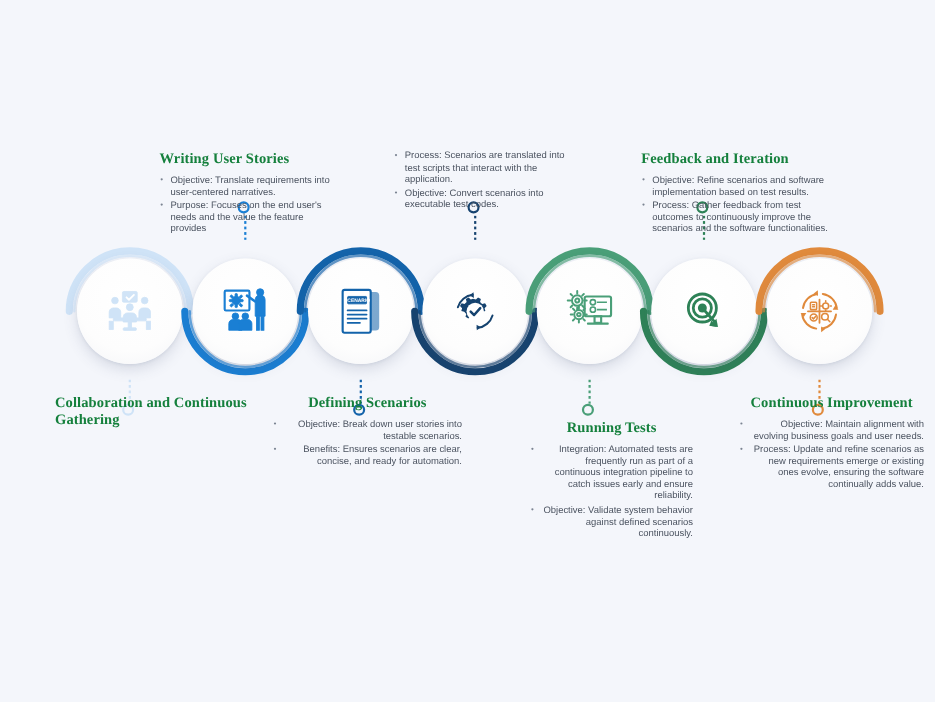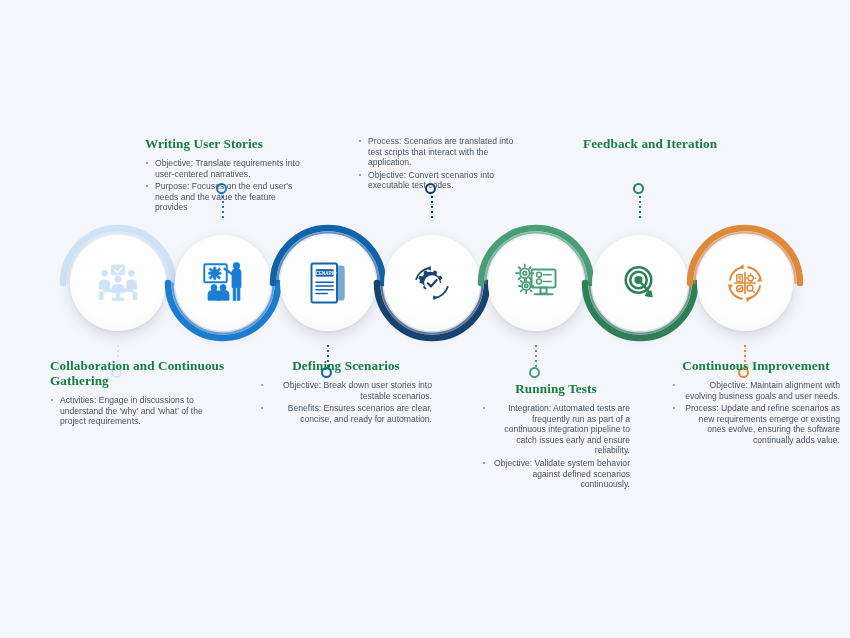--- a/index.html
+++ b/index.html
@@ -95,21 +95,20 @@
         <rect x="24" y="52" width="16" height="3.2" rx="1.2" fill="#cfe3f7"></rect>
         <rect x="7" y="44" width="5" height="10" fill="#cfe3f7"></rect>
         <rect x="52" y="44" width="5" height="10" fill="#cfe3f7"></rect>
       </svg>
         </span>
       </div>
     </div>
     <div class="block" style="left: 50px; top: 358px; width: 178px;">
       <h3>Collaboration and Continuous Gathering</h3>
       <ul>
-        <li>Activities: Engage in discussions to understand the 'why' and 'what' of the project requirements.</li>
       </ul>
     </div>
     <div class="conn" style="color: rgb(26, 127, 212); left: 216px; top: 183px; height: 34px;">
       <span class="knob" style="top:0"></span>
       <span class="dotline" style="top:13px;height:22px"></span>
     </div>
     <div class="node" style="left: 223px; top: 283px;">
       <div class="ring-wrap">
         <svg width="118" height="118" viewBox="0 0 118 118" fill="none">
       <path d="M 114 59 A 55 55 0 0 1 4 59" stroke="#1a7fd4" stroke-width="6.5" stroke-linecap="round" opacity="1"></path>
@@ -172,21 +171,21 @@
         <g stroke-width="2.1" stroke-linecap="round">
           <path d="M16 31h23"></path>
               <path d="M16 36h23"></path>
               <path d="M16 41h23"></path>
               <path d="M16 46h15"></path>
         </g>
       </svg>
         </span>
       </div>
     </div>
-    <div class="block tcenter" style="left: 260px; top: 358px; width: 172px;"><h3>Defining Scenarios</h3><ul><li>Objective: Break down user stories into testable scenarios.</li><li>Benefits: Ensures scenarios are clear, concise, and ready for automation.</li></ul></div>
+    <div class="block tcenter" style="left: 248px; top: 358px; width: 172px;"><h3>Defining Scenarios</h3><ul><li>Objective: Break down user stories into testable scenarios.</li><li>Benefits: Ensures scenarios are clear, concise, and ready for automation.</li></ul></div>
     <div class="conn" style="color: rgb(22, 67, 111); left: 425px; top: 183px; height: 34px;">
       <span class="knob" style="top:0"></span>
       <span class="dotline" style="top:13px;height:22px"></span>
     </div>
     <div class="node" style="left: 432px; top: 283px;">
       <div class="ring-wrap">
         <svg width="118" height="118" viewBox="0 0 118 118" fill="none">
       <path d="M 114 59 A 55 55 0 0 1 4 59" stroke="#16436f" stroke-width="6.5" stroke-linecap="round" opacity="1"></path>
       <path d="M 109.5 59 A 50.5 50.5 0 0 1 8.5 59" stroke="#16436f" stroke-width="2.2" stroke-linecap="round" opacity=".65"></path>
     </svg>
@@ -271,20 +270,24 @@
         <circle cx="30" cy="28" r="5.4" fill="#2e8257" stroke="none"></circle>
         <path d="M30 28l16 18" stroke-width="3.4" stroke-linecap="round"></path>
         <path d="M41 43l7 8-9.6-1.6z" fill="#2e8257" stroke="none"></path>
         <path d="M47 41l2 10-9.6-1.6z" fill="#2e8257" stroke="none"></path>
       </svg>
         </span>
       </div>
     </div>
     <div class="block" style="left: 583px; top: 136px; width: 180px;">
       <h3>Feedback and Iteration</h3>
+      <ul>
+        <li>Objective: Refine scenarios and software implementation based on test results.</li>
+        <li>Process: Gather feedback from test outcomes to continuously improve the scenarios and the software functionalities.</li>
+      </ul>
     </div>
     <div class="conn" style="color: rgb(224, 138, 60); left: 738px; top: 345px; height: 34px;">
       <span class="dotline" style="top:0;height:22px"></span>
       <span class="knob" style="top:22px"></span>
     </div>
     <div class="node" style="left: 745px; top: 283px;">
       <div class="ring-wrap">
         <svg width="118" height="118" viewBox="0 0 118 118" fill="none">
       <path d="M 4 59 A 55 55 0 0 1 114 59" stroke="#e08a3c" stroke-width="6.5" stroke-linecap="round" opacity="1"></path>
       <path d="M 8.5 59 A 50.5 50.5 0 0 1 109.5 59" stroke="#e08a3c" stroke-width="2.2" stroke-linecap="round" opacity=".65"></path>

